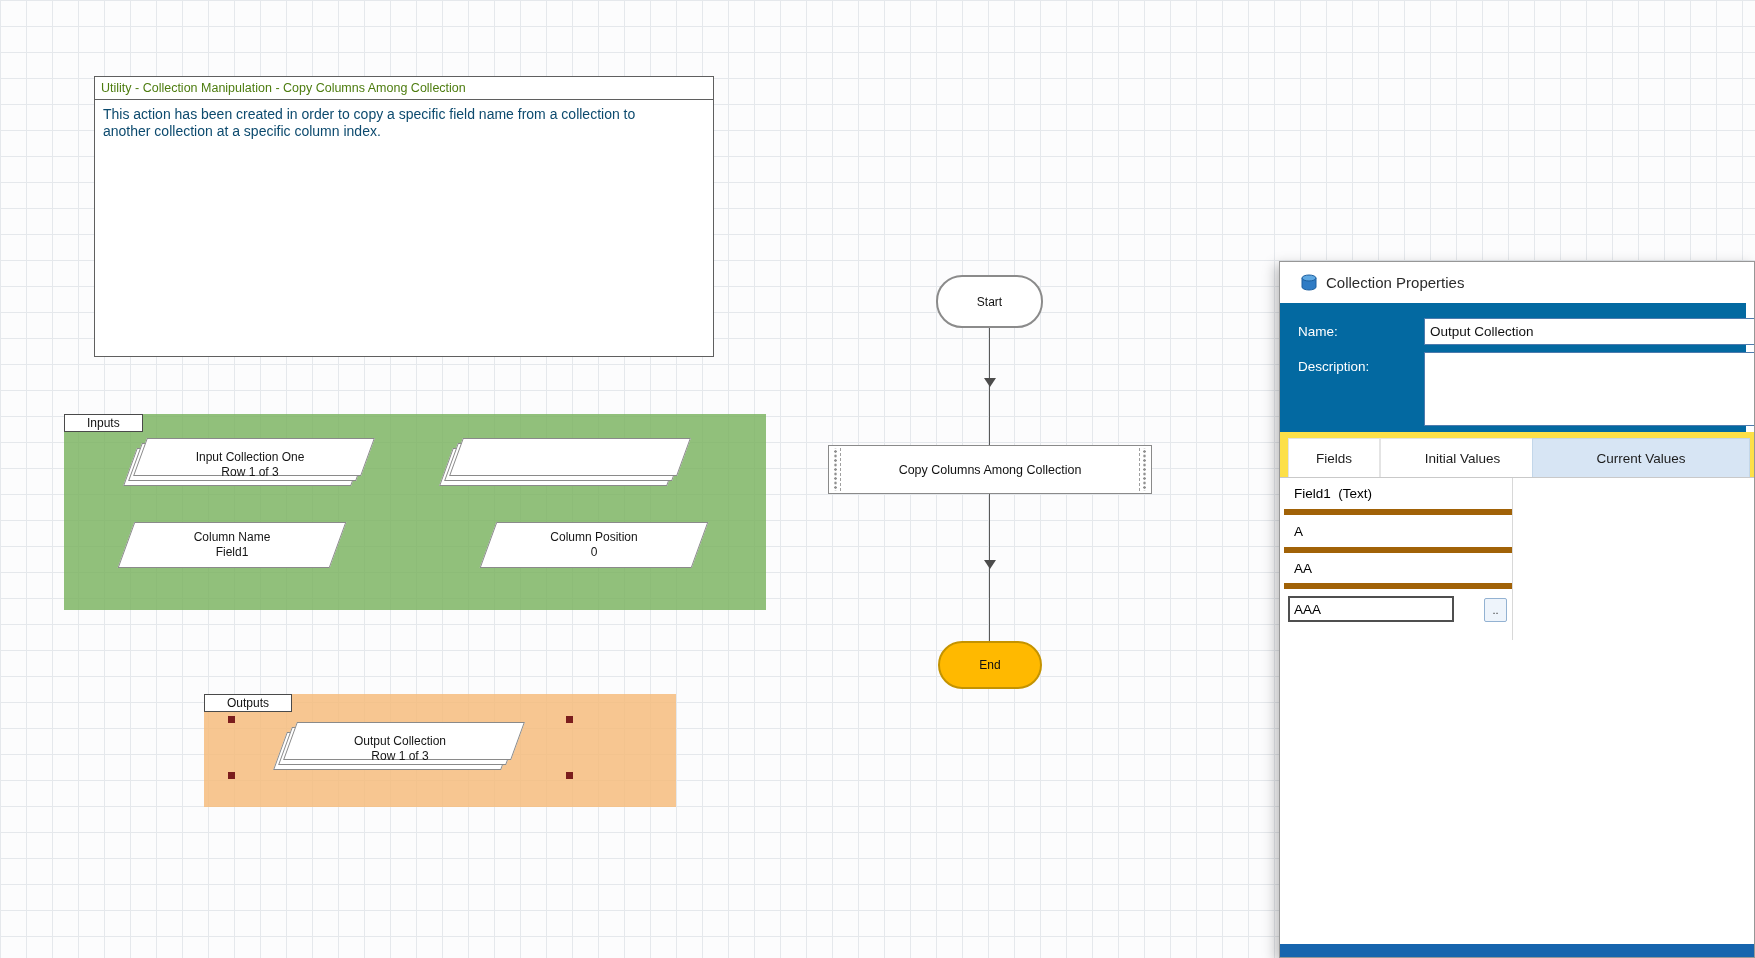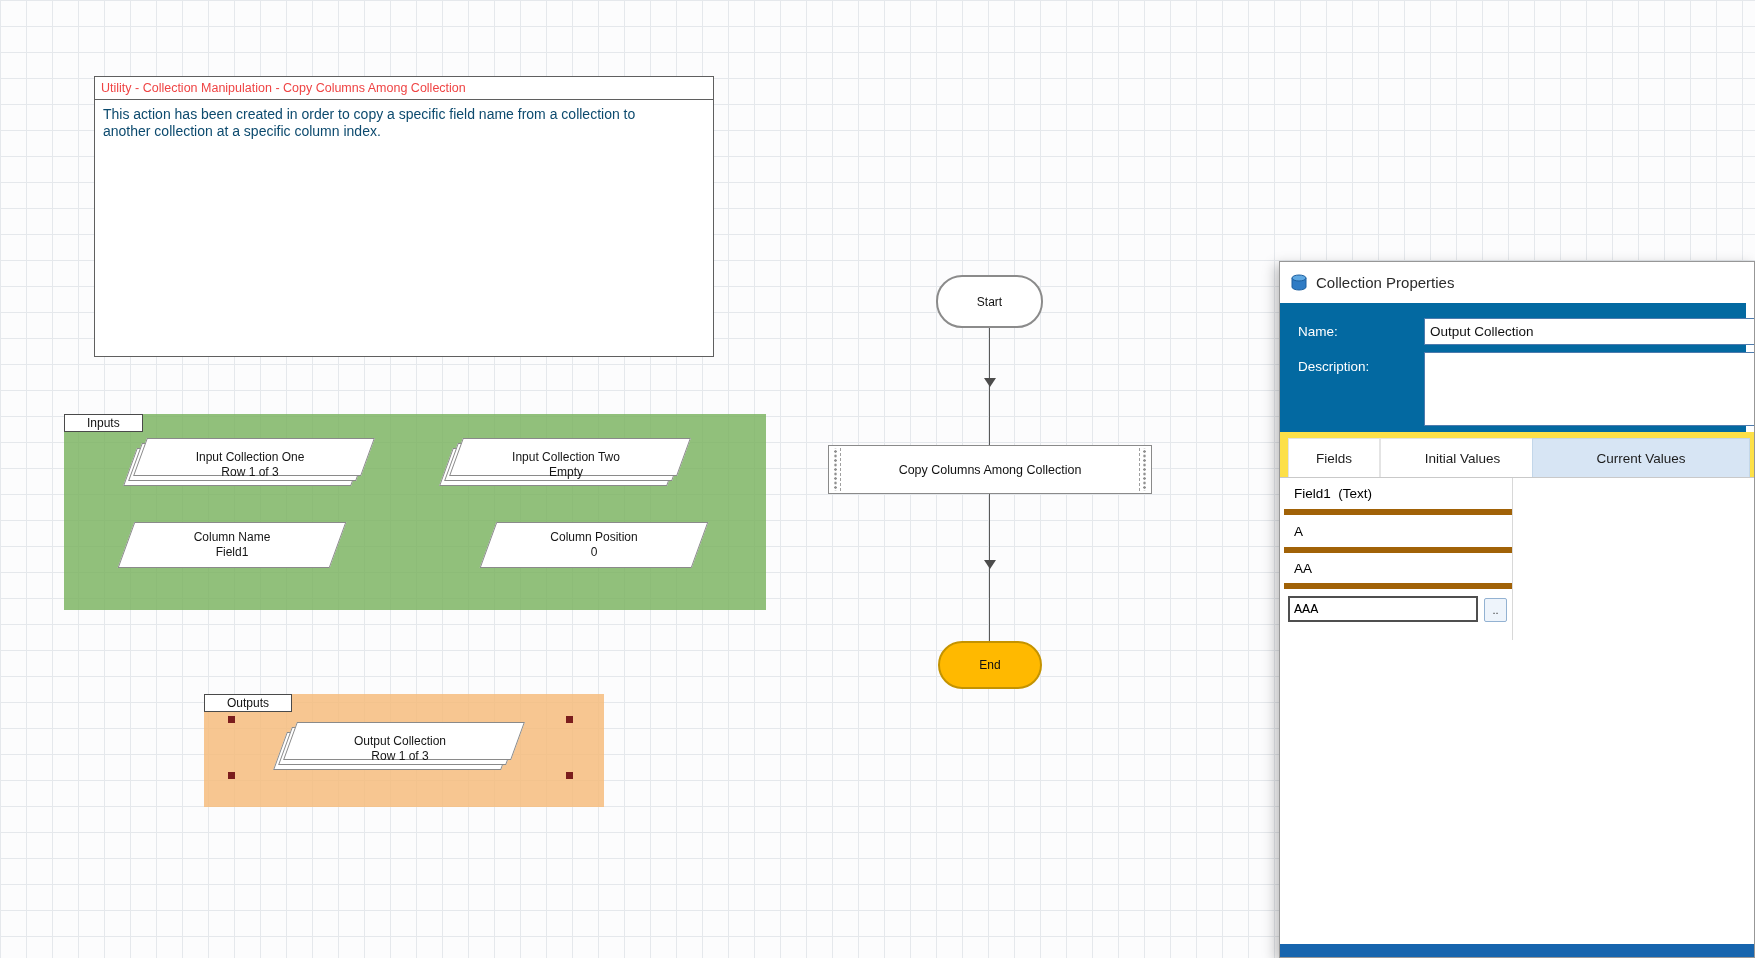--- a/index.html
+++ b/index.html
@@ -8,27 +8,27 @@
     background-color:#fcfcfd;
     background-image:
       linear-gradient(to right,#e5e8ec 1px,transparent 1px),
       linear-gradient(to bottom,#e5e8ec 1px,transparent 1px);
     background-size:26px 26px;
     font-family:"Liberation Sans",sans-serif;
   }
 
   
   #note{position:absolute;left:94px;top:76px;width:620px;height:281px;background:#fff;border:1px solid #5f5f5f;z-index:2;box-sizing:border-box}
-  .note-title{padding:4px 6px;border-bottom:1px solid #5f5f5f;font-size:12.5px;color:#ef4444}
+  .note-title{padding:4px 6px;border-bottom:1px solid #5f5f5f;font-size:12.5px;color:#4d7c0f}
   .note-body{padding:6px 8px;font-size:14px;color:#0c4a6e;line-height:17px;max-width:575px}
 
   
   .group{position:absolute}
   #inputs{left:64px;top:414px;width:702px;height:196px;background:rgba(121,178,94,0.82)}
-  #outputs{left:204px;top:694px;width:400px;height:113px;background:rgba(246,188,126,0.85)}
+  #outputs{left:204px;top:694px;width:472px;height:113px;background:rgba(246,188,126,0.85)}
   .group-label{position:absolute;left:0;top:0;background:#fff;border:1px solid #4a4a4a;padding:1px 22px;font-size:12px;color:#111;z-index:5}
 
   
   .dshape{position:absolute}
   .pg{position:absolute;background:#fff;border:1px solid #8a8a8a;transform:skewX(-20deg);box-sizing:border-box}
   .stack{width:240px;height:52px}
   .stack .pg{width:228px;height:38px}
   .stack .p1{left:10px;top:0;z-index:3}
   .stack .p2{left:5px;top:5px;z-index:2}
   .stack .p3{left:0;top:10px;z-index:1}
@@ -51,37 +51,37 @@
   .arrow{position:absolute;width:0;height:0;border-left:6px solid transparent;border-right:6px solid transparent;border-top:9px solid #4c4c4c;z-index:2}
   #arrow1{left:984px;top:378px}
   #arrow2{left:984px;top:560px}
   #action{position:absolute;left:828px;top:445px;width:324px;height:49px;background:#fff;border:1px solid #8a8a8a;display:flex;align-items:center;justify-content:center;font-size:12.5px;color:#111;box-sizing:border-box;z-index:2}
   .sprocket{position:absolute;top:2px;bottom:2px;width:9px;background-image:radial-gradient(circle,#909090 1px,transparent 1.5px);background-size:9px 4.5px;background-position:center}
   .sprocket.l{left:2px;border-right:1px dashed #a0a0a0}
   .sprocket.r{right:2px;border-left:1px dashed #a0a0a0}
 
   
   #dialog{position:absolute;left:1279px;top:261px;width:476px;height:697px;background:#fff;border:1px solid #979797;box-shadow:-4px 4px 12px rgba(0,0,0,0.25);z-index:10;overflow:hidden;box-sizing:border-box}
-  .dlg-title{position:absolute;left:0;top:0;right:0;height:41px;background:#fff;display:flex;align-items:center;padding-left:10px;gap:8px;font-size:15px;color:#2b2b2b}
+  .dlg-title{position:absolute;left:0;top:0;right:0;height:41px;background:#fff;display:flex;align-items:center;padding-left:20px;gap:8px;font-size:15px;color:#2b2b2b}
   .dlg-blue{position:absolute;left:0;top:41px;right:8px;height:129px;background:#0369a1}
   .dlg-lbl{position:absolute;left:18px;color:#fff;font-size:13.5px}
   .lbl-name{top:21px}
   .lbl-desc{top:56px}
   .dlg-name{position:absolute;left:144px;top:15px;width:340px;height:27px;border:1px solid #4d7bad;font-size:13.5px;padding:0 5px;font-family:inherit;color:#111;box-sizing:border-box}
   .dlg-desc{position:absolute;left:144px;top:49px;width:340px;height:74px;border:1px solid #4d7bad;font-family:inherit;font-size:13.5px;box-sizing:border-box;resize:none}
   .tabstrip{position:absolute;left:0;top:170px;right:0;height:46px;background:#fde047;border-bottom:1px solid #c9c9c9;box-sizing:border-box}
   .tab{position:absolute;bottom:0;height:39px;display:flex;align-items:center;justify-content:center;font-size:13.5px;color:#1c1c1c;background:#fff;border:1px solid #e4e4e4;border-bottom:none;box-sizing:border-box;cursor:default}
   .tab-fields{left:8px;width:92px}
   .tab-initial{left:100px;width:165px}
   .tab-current{left:252px;width:218px;background:#D7E5F4;border-color:#c3d7ea}
   .vhead,.vrow{position:absolute;left:4px;width:228px;box-sizing:border-box;padding-left:10px;display:flex;align-items:center;font-size:13.5px;color:#000000;border-bottom:6px solid #a16207}
   .vhead{top:216px;height:37px;white-space:pre}
   .vrow1{top:253px;height:38px}
   .vrow2{top:291px;height:36px}
-  .vedit{position:absolute;left:8px;top:334px;width:190px;height:26px;border:2px solid #4f4f4f;font-size:13.5px;font-family:Liberation Mono, monospace;padding:0 4px;box-sizing:border-box}
+  .vedit{position:absolute;left:8px;top:334px;width:166px;height:26px;border:2px solid #4f4f4f;font-size:13.5px;font-family:Liberation Sans, sans-serif;padding:0 4px;box-sizing:border-box}
   .vbrowse{position:absolute;left:204px;top:336px;width:23px;height:24px;font-size:11px;line-height:1;border:1px solid #93b2d2;background:#eef4fb;border-radius:2px;color:#333;font-family:inherit}
   .colsep{position:absolute;left:232px;top:216px;width:1px;height:162px;background:#d8d8d8}
   .dlg-bottom{position:absolute;left:0;bottom:0;right:0;height:13px;background:#1765AE}
 </style>
 </head>
 <body>
 
 <div id="note">
   <div class="note-title">Utility - Collection Manipulation - Copy Columns Among Collection</div>
   <div class="note-body">This action has been created in order to copy a specific field name from a collection to another collection at a specific column index.</div>
@@ -97,24 +97,20 @@
     <div class="stext">
       <div>Input Collection One</div>
       <div>Row 1 of 3</div>
     </div>
   </div>
 
   <div class="dshape stack" style="left:382px;top:24px">
     <div class="pg p3"></div>
     <div class="pg p2"></div>
     <div class="pg p1"></div>
-    <div class="stext">
-      <div>Input Collection Two</div>
-      <div>Empty</div>
-    </div>
   </div>
 
   <div class="dshape single" style="left:62px;top:108px">
     <div class="pg"></div>
     <div class="stext">
       <div>Column Name</div>
       <div>Field1</div>
     </div>
   </div>
 

